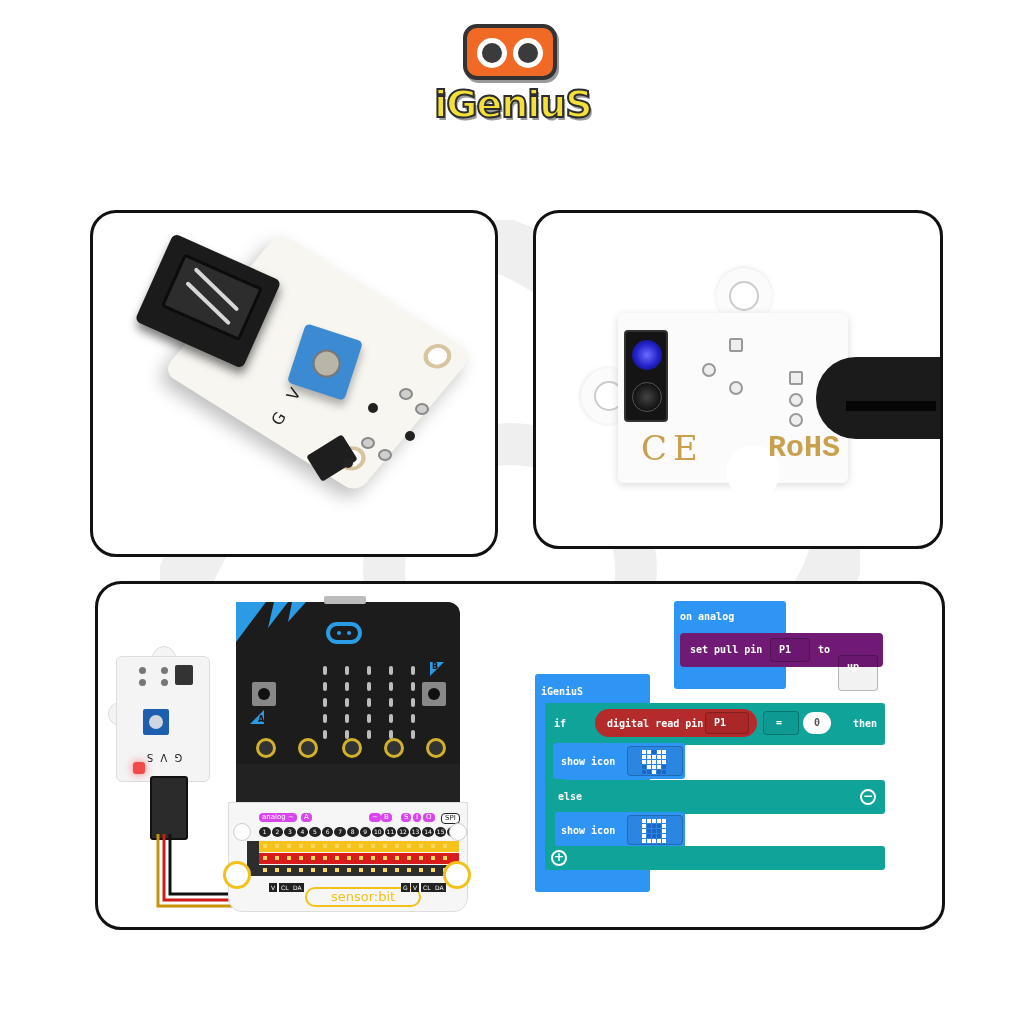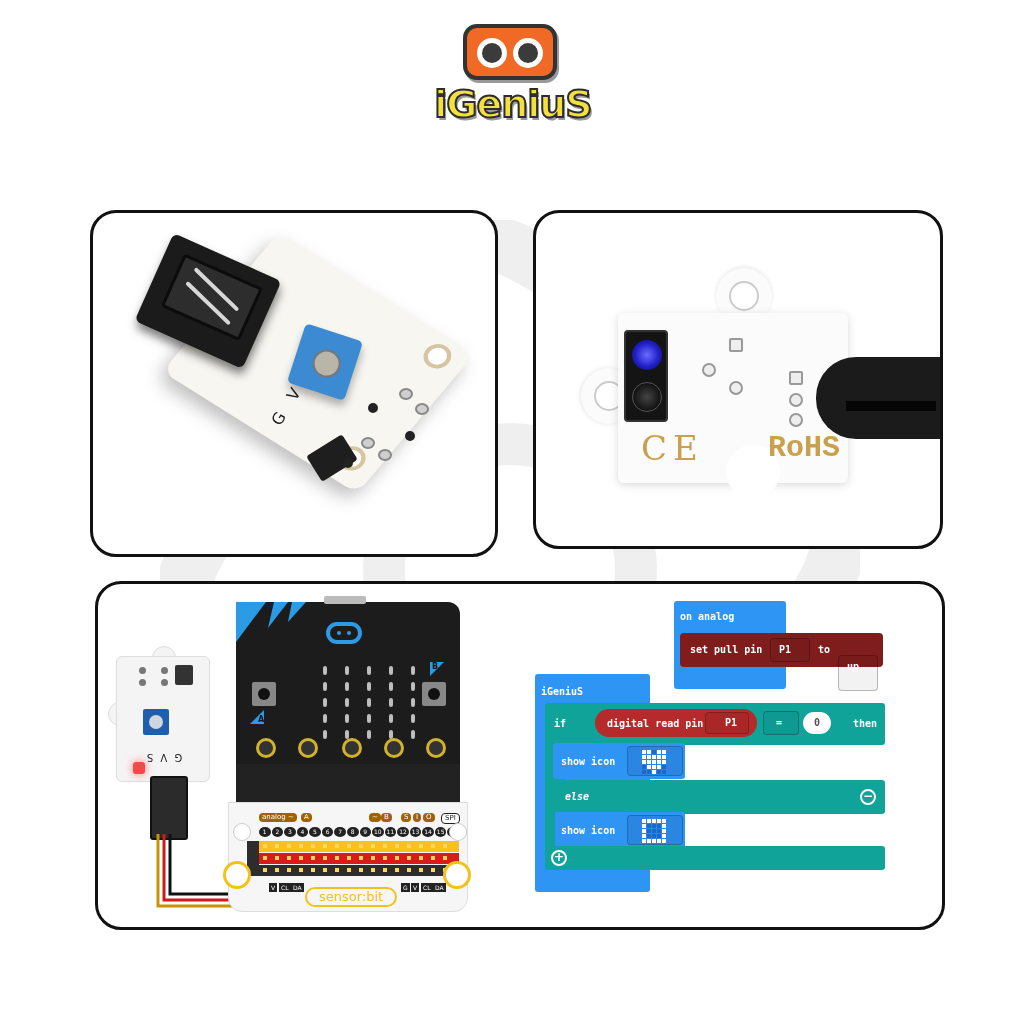--- a/index.html
+++ b/index.html
@@ -74,37 +74,37 @@
   .led-grid { position: absolute; left: 78px; top: 60px; width: 110px; height: 80px; display: grid; grid-template-columns: repeat(5, 1fr); grid-template-rows: repeat(5, 1fr); }
   .led-grid span { width: 4px; height: 9px; background: #bdbdbd; border-radius: 2px; margin: auto; }
   .mb-btn { position: absolute; top: 80px; width: 24px; height: 24px; background: #888; border-radius: 2px; }
   .mb-btn::after { content: ""; position: absolute; left: 6px; top: 6px; width: 12px; height: 12px; border-radius: 50%; background: #111; }
   .mb-btn-label { position: absolute; font-family: "DejaVu Sans", sans-serif; font-size: 8px; font-weight: bold; color: #111; }
   .mb-pad { position: absolute; top: 136px; width: 20px; height: 20px; border-radius: 50%; border: 3px solid #d2b22a; background: #333; }
   .mb-edge { position: absolute; left: 0; top: 162px; width: 224px; height: 60px; background: #222; }
   .mb-gold { position: absolute; left: 4px; top: 210px; width: 216px; height: 8px; background: repeating-linear-gradient(90deg, #d6b541 0 2px, #222 2px 4px); }
 
   .sensorbit { position: absolute; left: 130px; top: 218px; width: 240px; height: 110px; background: #f6f6f6; border-radius: 0 0 14px 14px; border: 1px solid #ddd; }
-  .sb-hdr { position: absolute; font-family: "DejaVu Sans", sans-serif; font-size: 7px; color: #fff; background: #a16207; border-radius: 4px; padding: 0 3px; line-height: 9px; }
+  .sb-hdr { position: absolute; font-family: "DejaVu Sans", sans-serif; font-size: 7px; color: #fff; background: #d946ef; border-radius: 4px; padding: 0 3px; line-height: 9px; }
   .sb-row { position: absolute; left: 30px; width: 200px; height: 11px; }
   .sb-row.y { top: 38px; background: #f7c21b; }
   .sb-row.r { top: 50px; background: #d81c1c; }
   .sb-row.k { top: 62px; background: #2d2d2d; }
   .sb-row::after { content: ""; position: absolute; left: 4px; top: 3px; right: 4px; height: 4px; background: repeating-linear-gradient(90deg, #ffd75a 0 4px, transparent 4px 12px); }
   .sb-numbers { position: absolute; left: 30px; top: 24px; width: 200px; display: flex; gap: 1px; }
   .sb-numbers span { flex: 1; font-family: "DejaVu Sans", sans-serif; font-size: 6px; color: #fff; background: #222; border-radius: 50%; text-align: center; line-height: 10px; height: 10px; }
-  .sb-label { position: absolute; left: 76px; top: 84px; font-family: "DejaVu Sans", sans-serif; font-size: 13px; color: #f2c21b; border: 2px solid #f2c21b; border-radius: 12px; padding: 0 12px; line-height: 16px; }
+  .sb-label { position: absolute; left: 76px; top: 84px; font-family: "DejaVu Sans", sans-serif; font-size: 13px; color: #f2c21b; border: 2px solid #f2c21b; border-radius: 12px; padding: 0 24px; line-height: 16px; }
   .sb-ring { position: absolute; width: 28px; height: 28px; border-radius: 50%; border: 3px solid #f2c21b; background: #fff; }
   .sb-side-hole { position: absolute; width: 18px; height: 18px; border-radius: 50%; border: 1px solid #ccc; background: #fff; }
   .sb-pin-label { position: absolute; font-family: "DejaVu Sans", sans-serif; font-size: 6px; color: #fff; background: #222; padding: 0 2px; line-height: 9px; }
 
   
   .blk { position: absolute; font-family: "DejaVu Sans Mono", monospace; font-weight: bold; font-size: 10px; color: #fff; }
   .blk-blue { background: #2e95f5; border-radius: 3px; }
-  .blk-red { background: #7f1d1d; border-radius: 4px; }
+  .blk-red { background: #701a75; border-radius: 4px; }
   .blk-teal { background: #0fa39a; border-radius: 3px; }
   .slot { position: absolute; border: 1px solid rgba(0,0,0,0.25); border-radius: 4px; background: rgba(0,0,0,0.05); font-family: "DejaVu Sans Mono", monospace; font-weight: bold; font-size: 10px; color: #fff; padding-left: 8px; }
   .oval { position: absolute; background: #b52a2a; border-radius: 14px; }
   .icon-grid { position: absolute; display: grid; grid-template-columns: repeat(5, 4px); grid-gap: 1px; }
   .icon-grid i { width: 4px; height: 4px; background: #1a69c8; display: block; }
   .icon-grid i.on { background: #ffffff; }
   .circle-btn { position: absolute; width: 16px; height: 16px; border-radius: 50%; border: 2px solid #fff; color: #fff; font-size: 12px; line-height: 11px; text-align: center; font-weight: bold; font-family: "DejaVu Sans", sans-serif; }
   .caption { position: absolute; left: 522px; top: 310px; font-family: "DejaVu Sans", sans-serif; font-weight: bold; font-size: 22px; color: #333; text-shadow: 2px 2px 2px #aaa; letter-spacing: -0.5px; }
 </style>
 </head>
@@ -298,21 +298,21 @@
     <span style="position:absolute; left:138px; top:11px;">to</span>
     <div class="slot" style="left:158px; top:22px; width:40px; height:36px; line-height:22px;">up</div>
   </div>
 
   <div class="blk blk-blue" style="left:437px; top:90px; width:115px; height:218px;">
     <span style="position:absolute; left:6px; top:12px;">iGeniuS</span>
   </div>
 
   <div class="blk blk-teal" style="left:447px; top:119px; width:340px; height:42px;">
     <span style="position:absolute; left:9px; top:15px;">if</span>
-    <div class="oval" style="left:50px; top:6px; width:162px; height:28px;text-align:center;">
+    <div class="oval" style="left:50px; top:6px; width:162px; height:28px;">
       <span style="position:absolute; left:12px; top:9px;">digital read pin</span>
       <div class="slot" style="left:110px; top:3px; width:44px; height:22px; line-height:20px;">P1</div>
     </div>
     <div class="slot" style="left:218px; top:8px; width:36px; height:24px; line-height:22px; padding-left:12px;">=</div>
     <div style="position:absolute; left:258px; top:9px; width:28px; height:22px; background:#fff; border-radius:11px; color:#555; text-align:center; line-height:22px; font-size:10px;">0</div>
     <span style="position:absolute; left:308px; top:15px;">then</span>
   </div>
   <div class="blk blk-teal" style="left:447px; top:159px; width:20px; height:50px; border-radius:0;"></div>
 
   <div class="blk blk-blue" style="left:455px; top:159px; width:132px; height:36px;">
@@ -342,21 +342,21 @@
         <i></i>
           <i></i>
           <i class="on"></i>
           <i></i>
           <i></i>
       </div>
     </div>
   </div>
 
   <div class="blk blk-teal" style="left:447px; top:196px; width:340px; height:34px;">
-    <span style="position:absolute; left:20px; top:11px;font-style:italic;">else</span>
+    <span style="position:absolute; left:13px; top:11px;">else</span>
     <div class="circle-btn" style="left:315px; top:9px;">−</div>
   </div>
 
   <div class="blk blk-blue" style="left:455px; top:228px; width:132px; height:36px;">
     <span style="position:absolute; left:8px; top:13px;">show icon</span>
     <div style="position:absolute; left:74px; top:3px; width:56px; height:30px; border:1px solid rgba(0,0,0,0.2); border-radius:4px; background:#2a86e0;">
       <div class="icon-grid" style="left:14px; top:3px;">
         <i class="on"></i>
           <i class="on"></i>
           <i class="on"></i>

